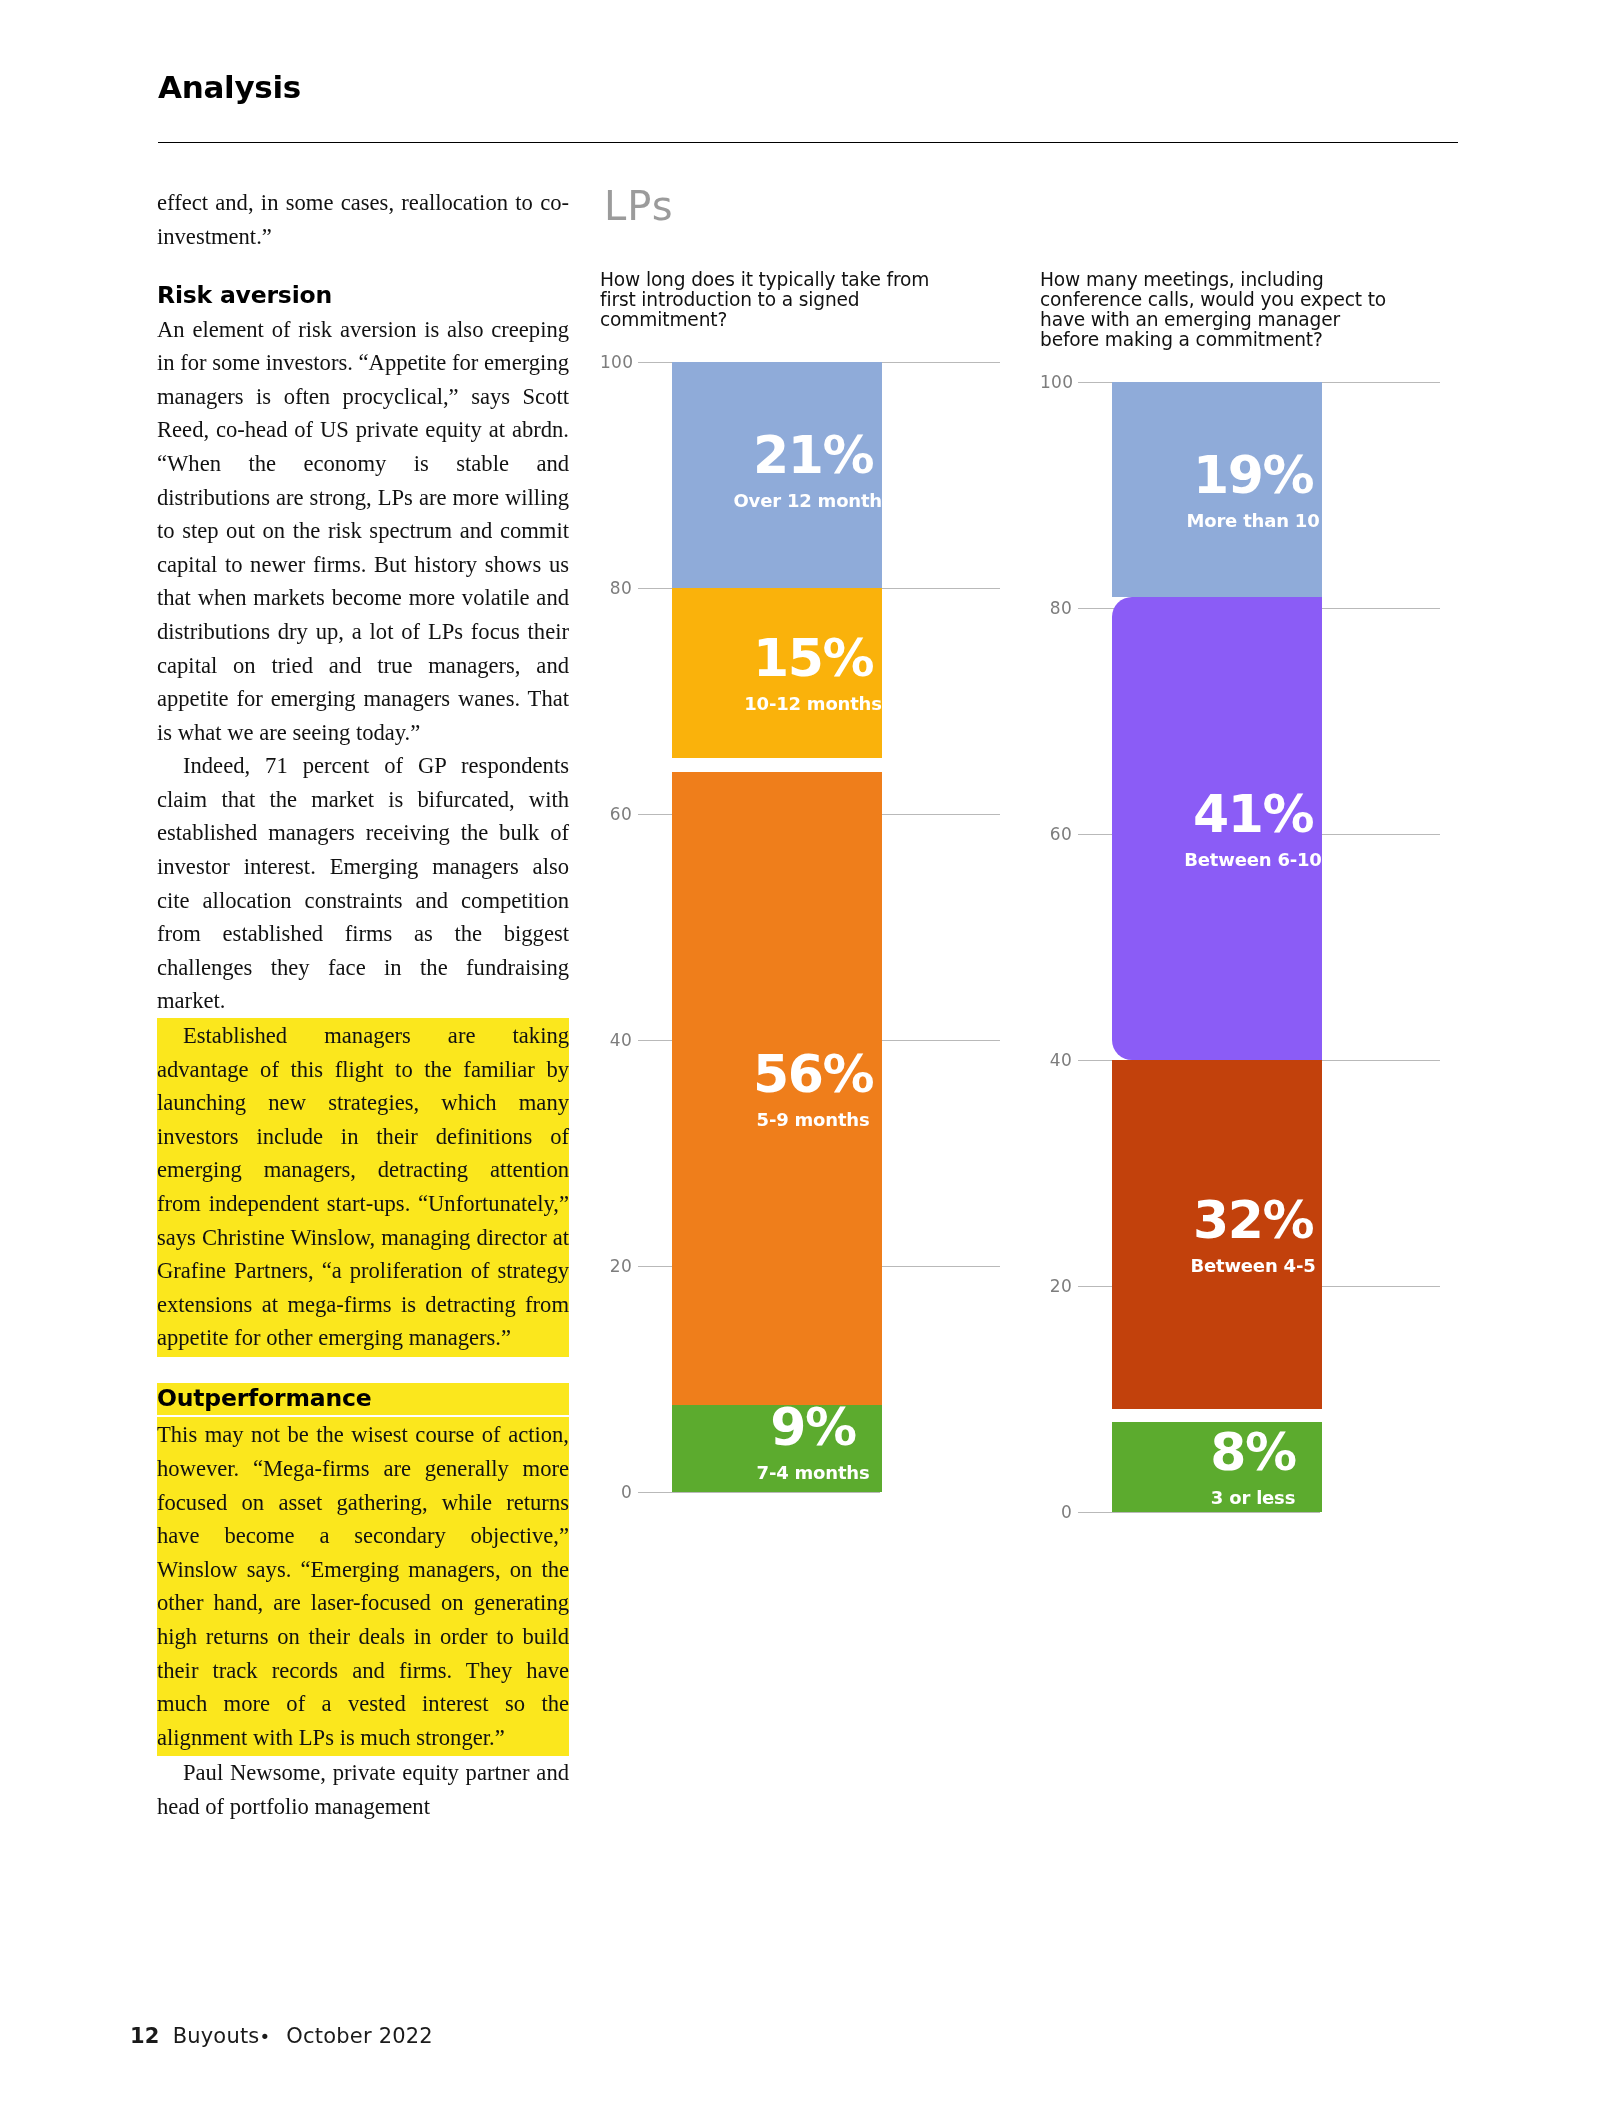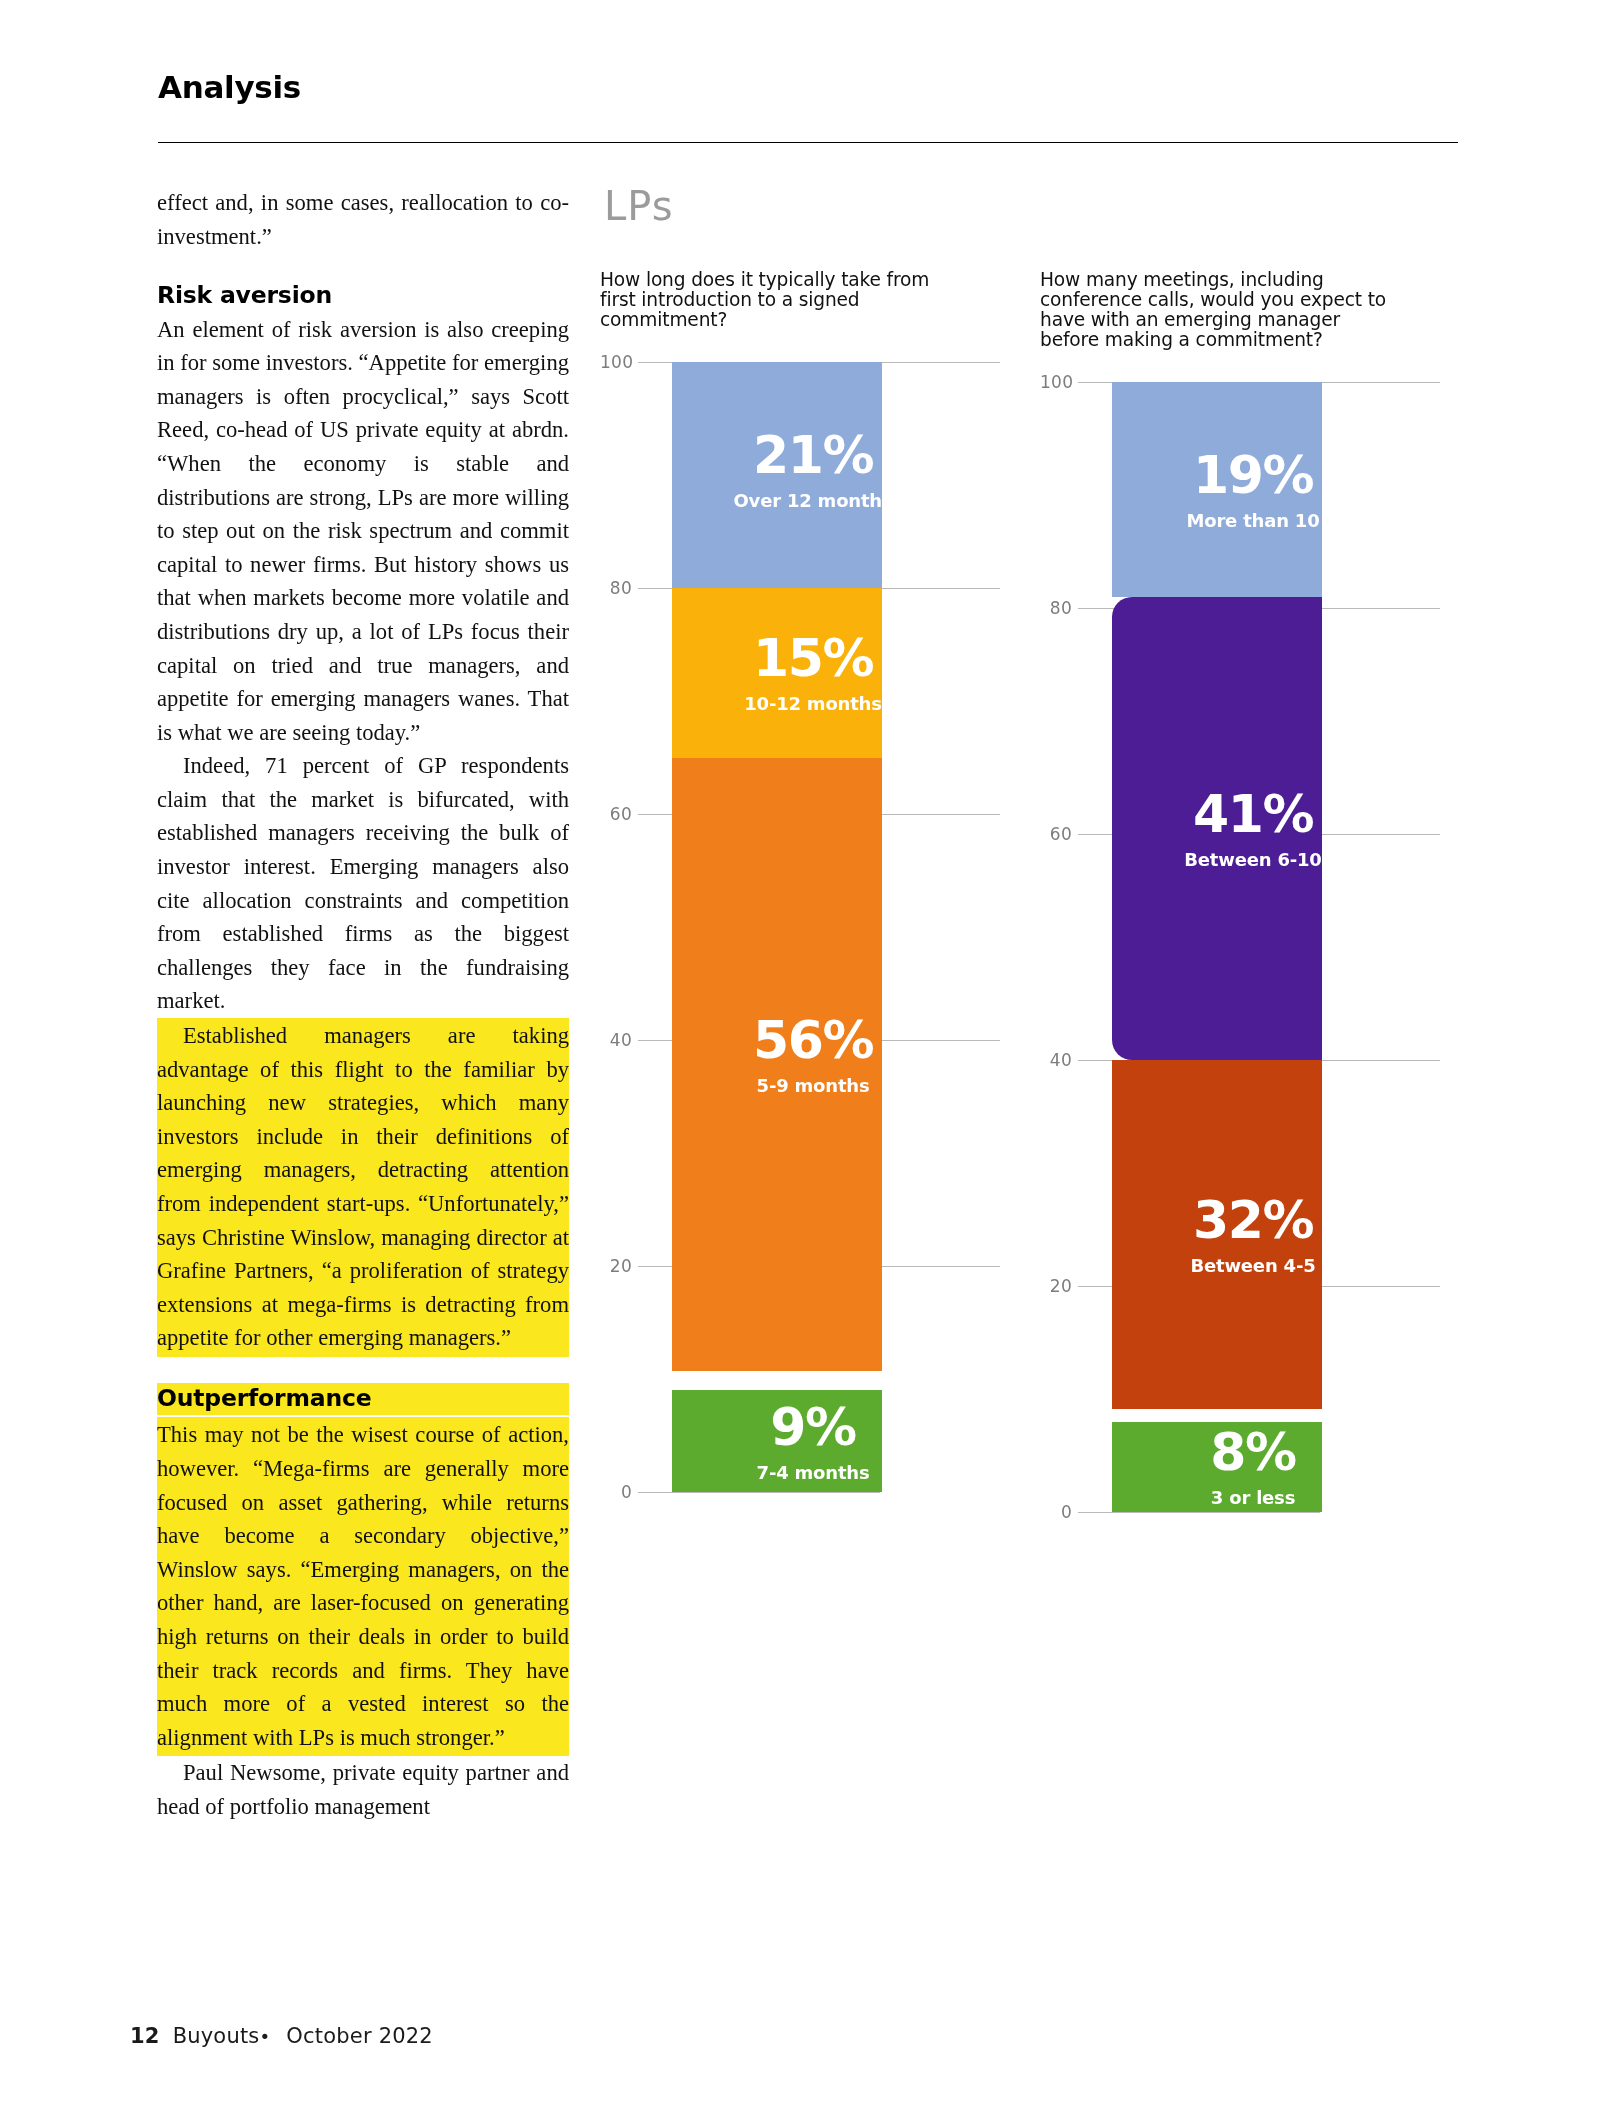--- a/index.html
+++ b/index.html
@@ -245,21 +245,21 @@
             <div class="gridline" style="top: 236px;"></div>
             <div class="tick-label" style="top: 236px;">80</div>
             <div class="gridline" style="top: 10px;"></div>
             <div class="tick-label" style="top: 10px;">100</div>
           </div>
         <div class="bar" id="bar-1" style="top: 10px; height: 1130px;">
             <div class="seg" style="top: 1028.3px; height: 101.7px; background: rgb(92, 171, 46);">
               <div class="pct">9%</div>
               <div class="cat">7-4 months</div>
             </div>
-            <div class="seg" style="top: 376px; height: 632.8px; background: rgb(239, 126, 27);">
+            <div class="seg" style="top: 410px; height: 632.8px; background: rgb(239, 126, 27);">
               <div class="pct">56%</div>
               <div class="cat">5-9 months</div>
             </div>
             <div class="seg" style="top: 226px; height: 169.5px; background: rgb(250, 178, 11);">
               <div class="pct">15%</div>
               <div class="cat">10-12 months</div>
             </div>
             <div class="seg" style="top: -11.3px; height: 237.3px; background: rgb(143, 171, 217);">
               <div class="pct">21%</div>
               <div class="cat">Over 12 months</div>
@@ -287,21 +287,21 @@
           </div>
         <div class="bar" id="bar-2" style="top: 10px; height: 1130px;">
             <div class="seg" style="top: 1039.6px; height: 90.4px; background: rgb(92, 171, 46);">
               <div class="pct">8%</div>
               <div class="cat">3 or less</div>
             </div>
             <div class="seg" style="top: 678px; height: 349px; background: #c2410c;">
               <div class="pct">32%</div>
               <div class="cat">Between 4-5</div>
             </div>
-            <div class="seg" style="top: 214.7px; height: 463.3px; background: #4c1d95; border-radius: 20px;">
+            <div class="seg" style="top: 214.7px; height: 463.3px; background: #8b5cf6; border-radius: 20px;">
               <div class="pct">41%</div>
               <div class="cat">Between 6-10</div>
             </div>
             <div class="seg" style="top: 0px; height: 214.7px; background: rgb(143, 171, 217);">
               <div class="pct">19%</div>
               <div class="cat">More than 10</div>
             </div>
           </div>
       </div>
     </div>

